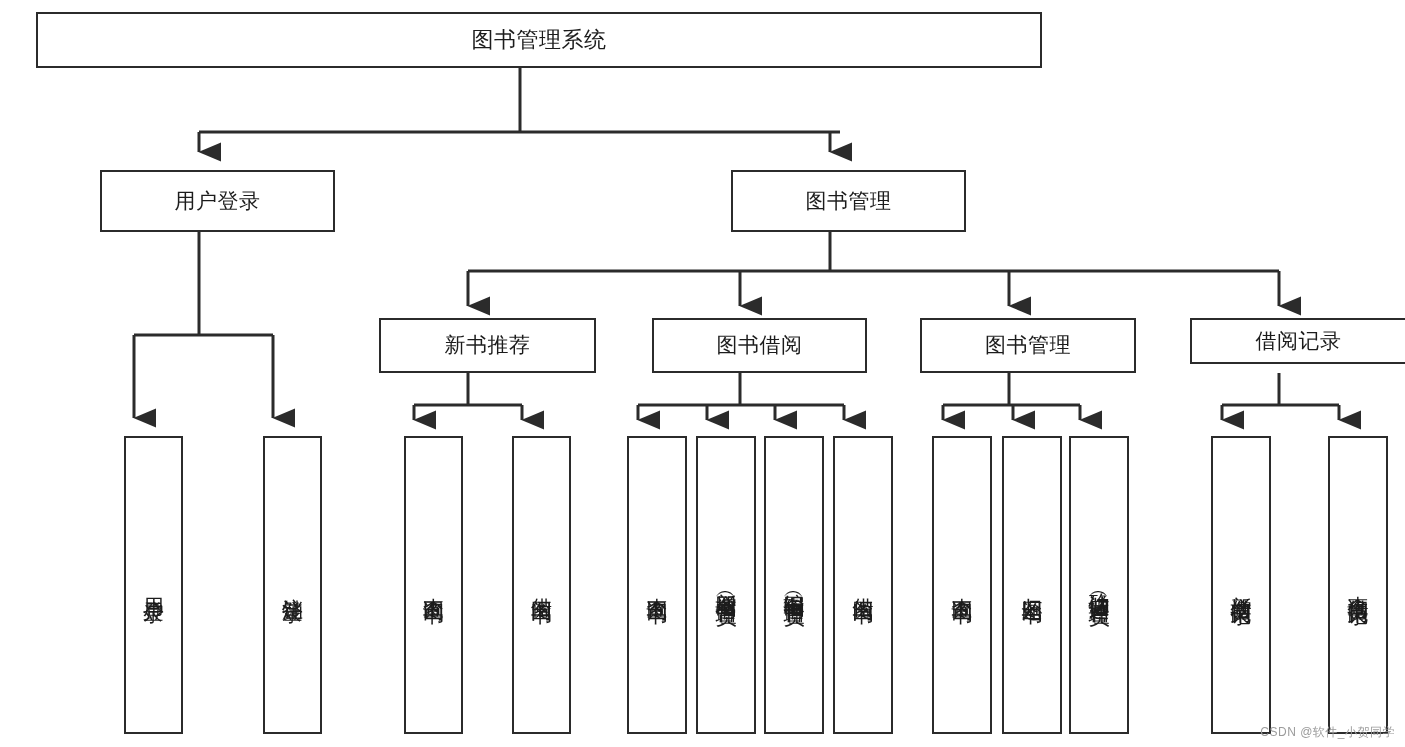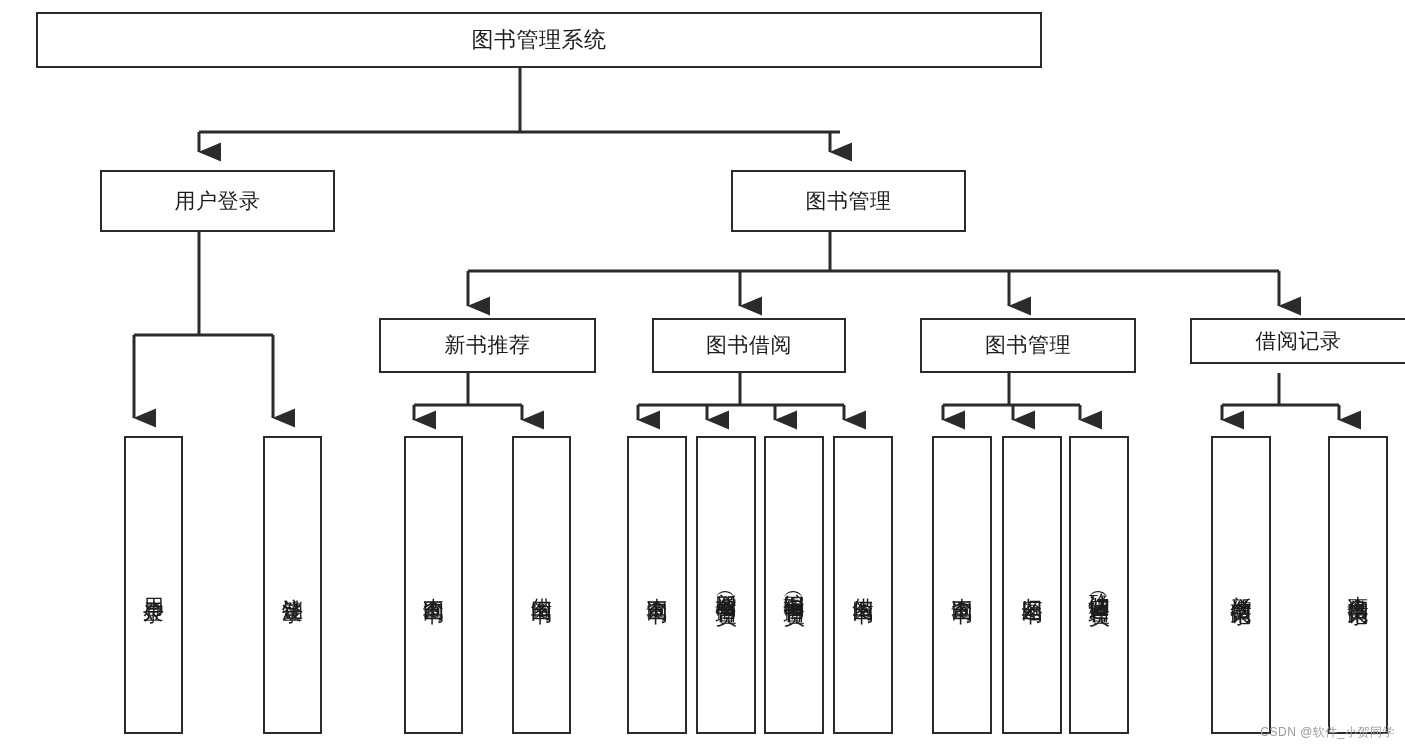--- a/index.html
+++ b/index.html
@@ -136,21 +136,21 @@
   <div class="node level-2" style="left:81px; top:170px; width:235px; height:62px;">
     <span class="node-label">用户登录</span>
   </div>
   <div class="node level-2" style="left:712px; top:170px; width:235px; height:62px;">
     <span class="node-label">图书管理</span>
   </div>
 
   <div class="node level-3" style="left:360px; top:318px; width:217px; height:55px;">
     <span class="node-label">新书推荐</span>
   </div>
-  <div class="node level-3" style="left:633px; top:318px; width:194px; height:55px;">
+  <div class="node level-3" style="left:633px; top:318px; width:215px; height:55px;">
     <span class="node-label">图书借阅</span>
   </div>
   <div class="node level-3" style="left:901px; top:318px; width:216px; height:55px;">
     <span class="node-label">图书管理</span>
   </div>
   <div class="node level-3" style="left:1171px; top:318px; width:217px; height:46px;">
     <span class="node-label">借阅记录</span>
   </div>
 
   <div class="node leaf" style="left:105px; top:436px; width:59px; height:298px;">

